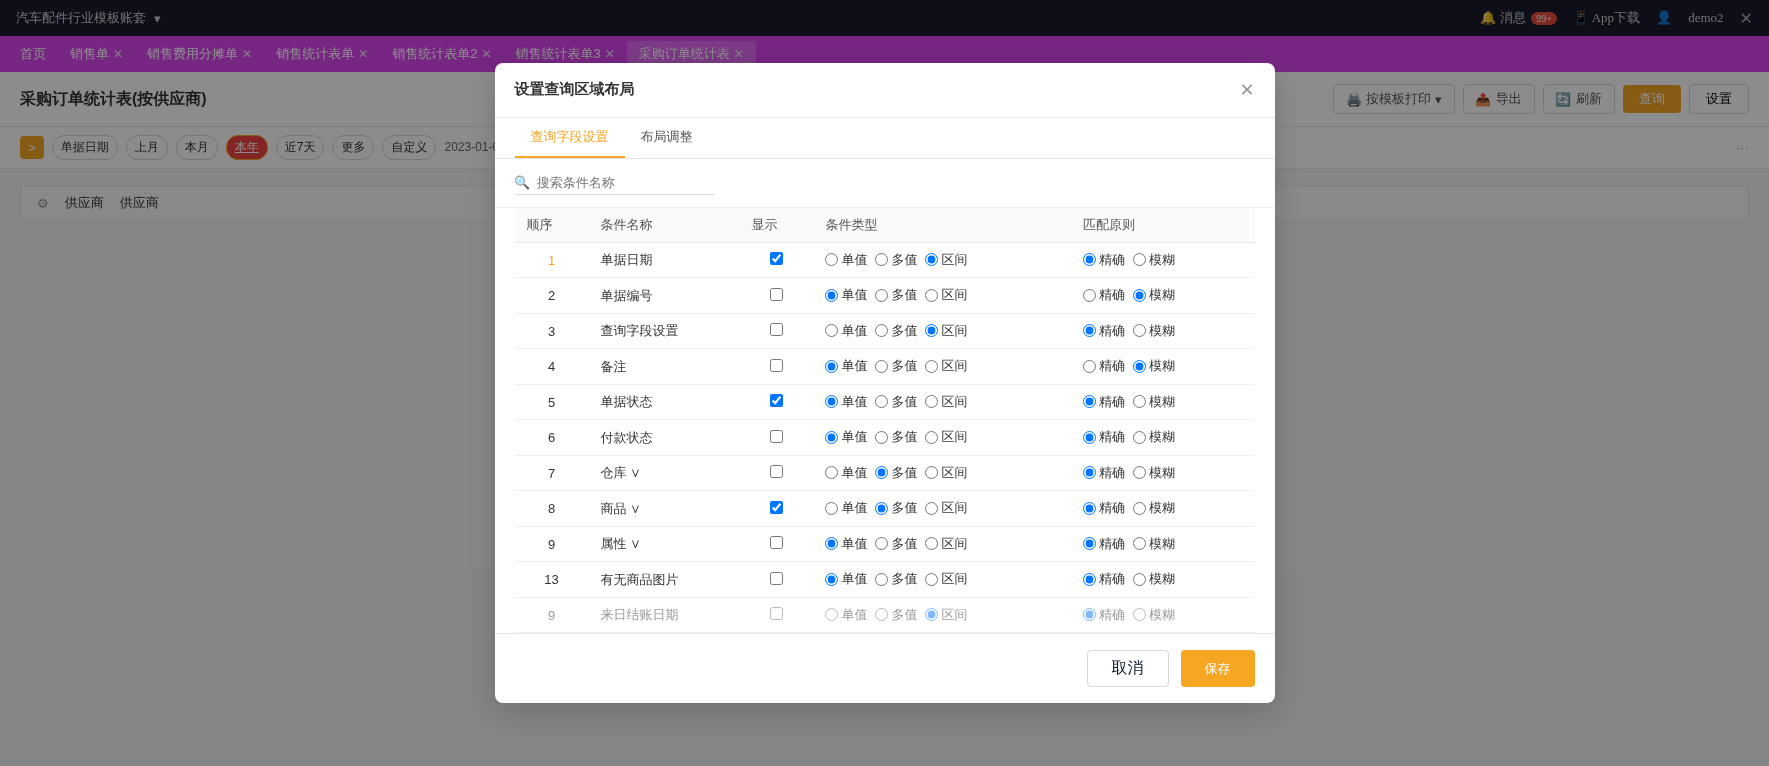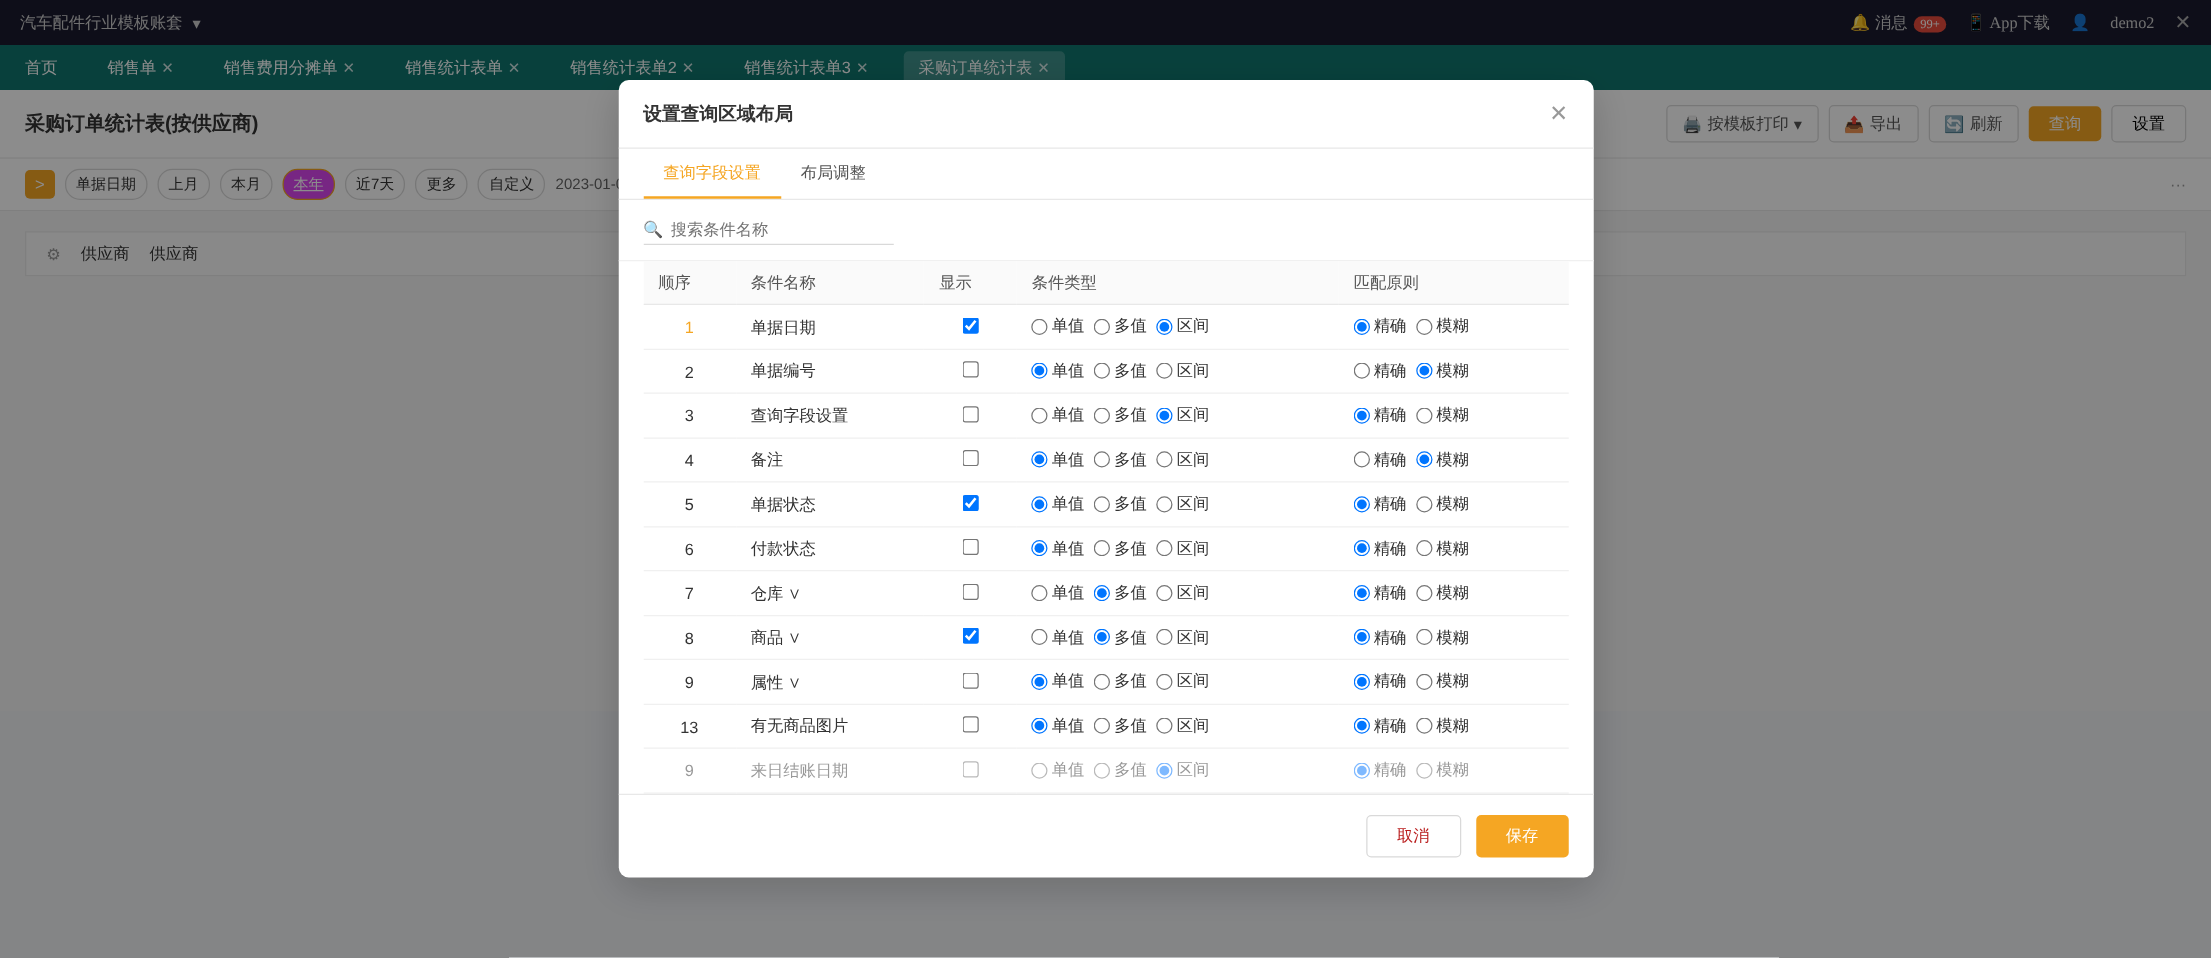--- a/index.html
+++ b/index.html
@@ -15,26 +15,26 @@
       padding: 0 16px;
       color: #ccc;
     }
     .top-nav-left { font-size: 13px; display: flex; align-items: center; gap: 8px; }
     .top-nav-right { display: flex; align-items: center; gap: 16px; font-size: 13px; font-family: Liberation Serif, serif; }
     .top-nav-right .badge { background: #e74c3c; color: #fff; border-radius: 10px; padding: 1px 5px; font-size: 10px; margin-left: 2px; }
     .close-btn-top { color: #aaa; cursor: pointer; font-size: 16px; }
 
     
     .tab-bar {
-      background: #0f766e;
+      background: #d946ef;
       height: 36px;
       display: flex;
       align-items: center;
       padding: 0 8px;
-      gap: 16px;
+      gap: 0;
     }
     .tab-item {
       padding: 4px 12px;
       border-radius: 4px 4px 0 0;
       color: #fff;
       cursor: pointer;
       font-size: 13px;
       display: flex; align-items: center; gap: 4px;
     }
     .tab-item.active { background: rgba(255,255,255,0.2); }
@@ -63,21 +63,21 @@
     .filter-bar {
       background: #fff;
       padding: 8px 20px;
       display: flex;
       align-items: center;
       gap: 8px;
       border-bottom: 1px solid #e8e8e8;
     }
     .filter-toggle { background: #f5a623; color: #fff; border: none; padding: 4px 8px; border-radius: 4px; cursor: pointer; }
     .filter-tag { padding: 3px 8px; border: 1px solid #d9d9d9; border-radius: 12px; font-size: 12px; cursor: pointer; }
-    .filter-tag.active { background: #d946ef; color: #fff; border-color: #f5a623; text-decoration: underline; }
+    .filter-tag.active { background: #ef4444; color: #fff; border-color: #f5a623; text-decoration: underline; }
     .filter-date { font-size: 12px; color: #666; }
 
     
     .main-content {
       padding: 16px 20px;
       background: #f5f5f5;
       min-height: 400px;
     }
     .table-header-row {
       display: flex;
@@ -181,21 +181,21 @@
     
     .modal-footer {
       padding: 16px 20px;
       border-top: 1px solid #e8e8e8;
       display: flex;
       justify-content: flex-end;
       gap: 12px;
     }
     .btn-cancel {
       padding: 7px 24px; border: 1px solid #d9d9d9; background: #fff;
-      border-radius: 4px; cursor: pointer; font-size: 13px; color: #b91c1c;
+      border-radius: 4px; cursor: pointer; font-size: 16px; color: #0f172a;
     }
     .btn-save {
       padding: 7px 24px; border: none; background: #f5a623;
       border-radius: 4px; cursor: pointer; font-size: 13px; color: #fff;
     }
 
     
     .modal-table tr.partial-visible td {
       opacity: 0.5;
     }

